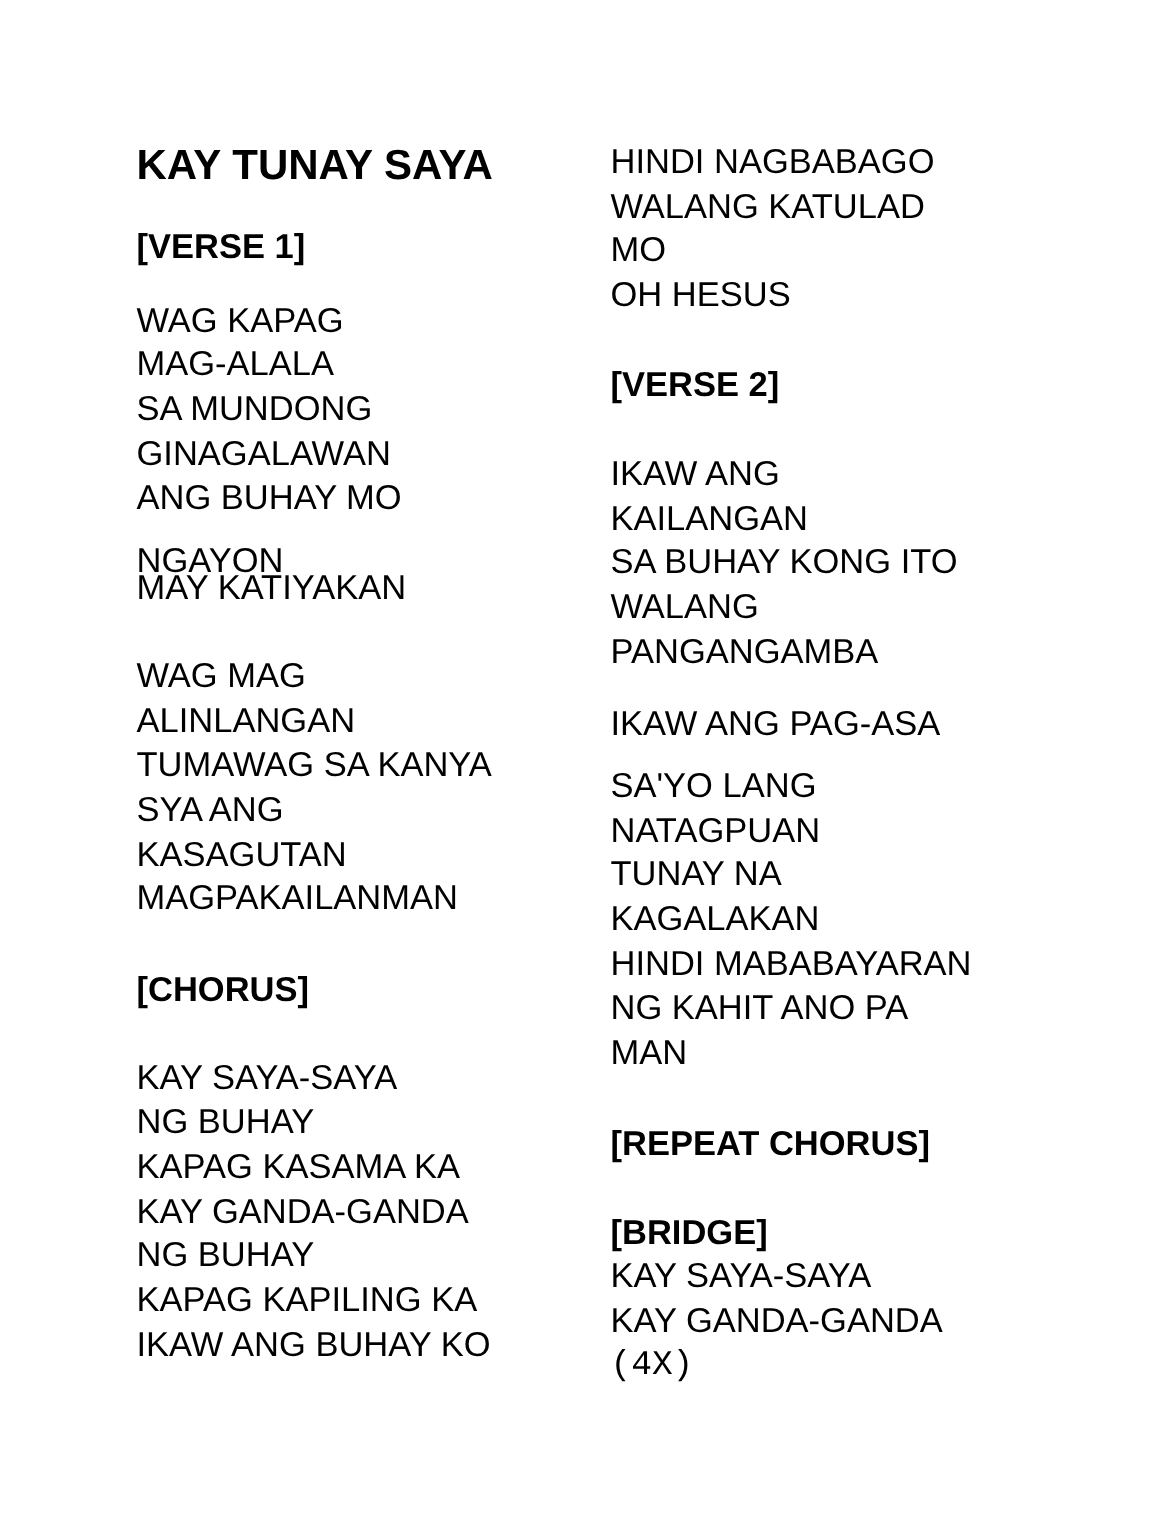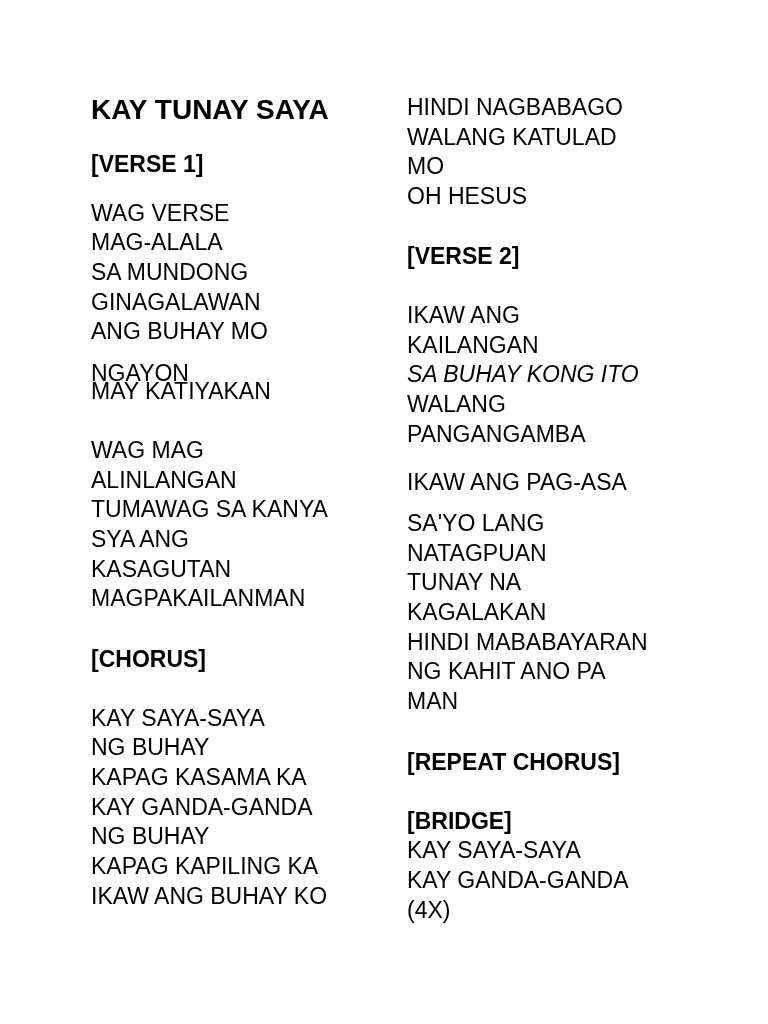--- a/index.html
+++ b/index.html
@@ -11,21 +11,21 @@
   .line { position: absolute; left: 0; white-space: nowrap; font-size: 23px; line-height: 28px; height: 28px; }
   .title { font-size: 28px; font-weight: bold; line-height: 34px; height: 34px; }
   .heading { font-weight: bold; }
 </style>
 </head>
 <body>
 
 <div class="col col-left" id="col-left">
     <div class="line title" style="top: 93px;">KAY TUNAY SAYA</div>
     <div class="line heading" style="top: 150px;">[VERSE 1]</div>
-    <div class="line" style="top: 199px;">WAG VERSE</div>
+    <div class="line" style="top: 199px;">WAG KAPAG</div>
     <div class="line" style="top: 228px;">MAG-ALALA</div>
     <div class="line" style="top: 258px;">SA MUNDONG</div>
     <div class="line" style="top: 288px;">GINAGALAWAN</div>
     <div class="line" style="top: 317px;">ANG BUHAY MO</div>
     <div class="line" style="top: 347px; margin-top: 12px;">NGAYON</div>
     <div class="line" style="top: 377px;">MAY KATIYAKAN</div>
     <div class="line" style="top: 436px;">WAG MAG</div>
     <div class="line" style="top: 466px;">ALINLANGAN</div>
     <div class="line" style="top: 495px;">TUMAWAG SA KANYA</div>
     <div class="line" style="top: 525px;">SYA ANG</div>
@@ -41,29 +41,29 @@
     <div class="line" style="top: 882px;">IKAW ANG BUHAY KO</div>
   </div>
 <div class="col col-right" id="col-right">
     <div class="line" style="top: 93px;">HINDI NAGBABAGO</div>
     <div class="line" style="top: 123px;">WALANG KATULAD</div>
     <div class="line" style="top: 152px;">MO</div>
     <div class="line" style="top: 182px;">OH HESUS</div>
     <div class="line heading" style="top: 242px;">[VERSE 2]</div>
     <div class="line" style="top: 301px;">IKAW ANG</div>
     <div class="line" style="top: 331px;">KAILANGAN</div>
-    <div class="line" style="top: 360px; font-style: italic;">SA BUHAY KONG ITO</div>
+    <div class="line" style="top: 360px;">SA BUHAY KONG ITO</div>
     <div class="line" style="top: 390px;">WALANG</div>
     <div class="line" style="top: 420px;">PANGANGAMBA</div>
     <div class="line" style="top: 468px;">IKAW ANG PAG-ASA</div>
     <div class="line" style="top: 509px;">SA'YO LANG</div>
     <div class="line" style="top: 539px;">NATAGPUAN</div>
     <div class="line" style="top: 568px;">TUNAY NA</div>
     <div class="line" style="top: 598px;">KAGALAKAN</div>
     <div class="line" style="top: 628px;">HINDI MABABAYARAN</div>
     <div class="line" style="top: 657px;">NG KAHIT ANO PA</div>
     <div class="line" style="top: 687px;">MAN</div>
     <div class="line heading" style="top: 748px;">[REPEAT CHORUS]</div>
     <div class="line heading" style="top: 807px;">[BRIDGE]</div>
     <div class="line" style="top: 836px;">KAY SAYA-SAYA</div>
     <div class="line" style="top: 866px;">KAY GANDA-GANDA</div>
-    <div class="line" style="top: 896px;">(4X)</div>
+    <div class="line" style="top: 896px; font-family: Liberation Mono, monospace;">(4X)</div>
   </div>
 
 </body></html>

